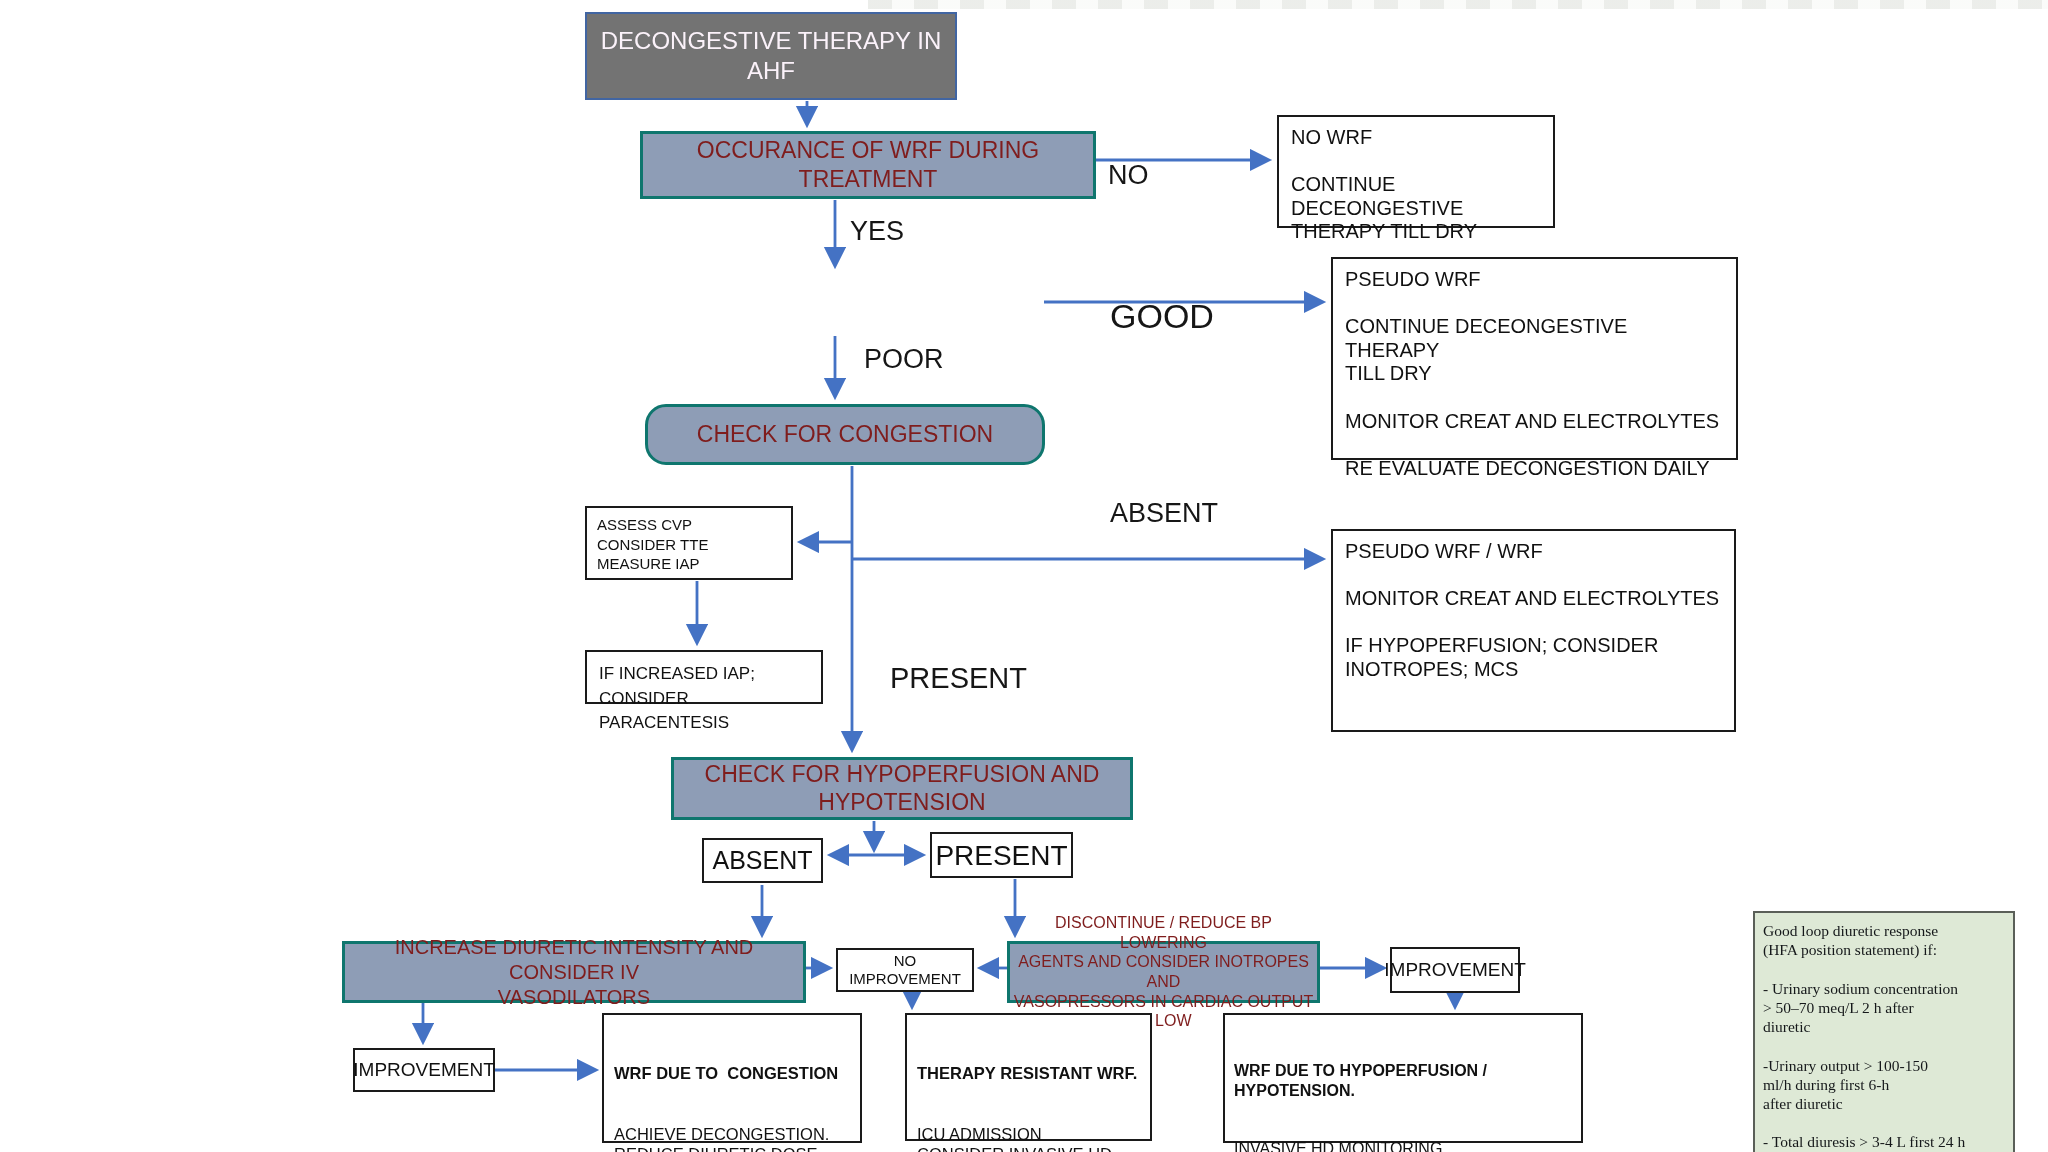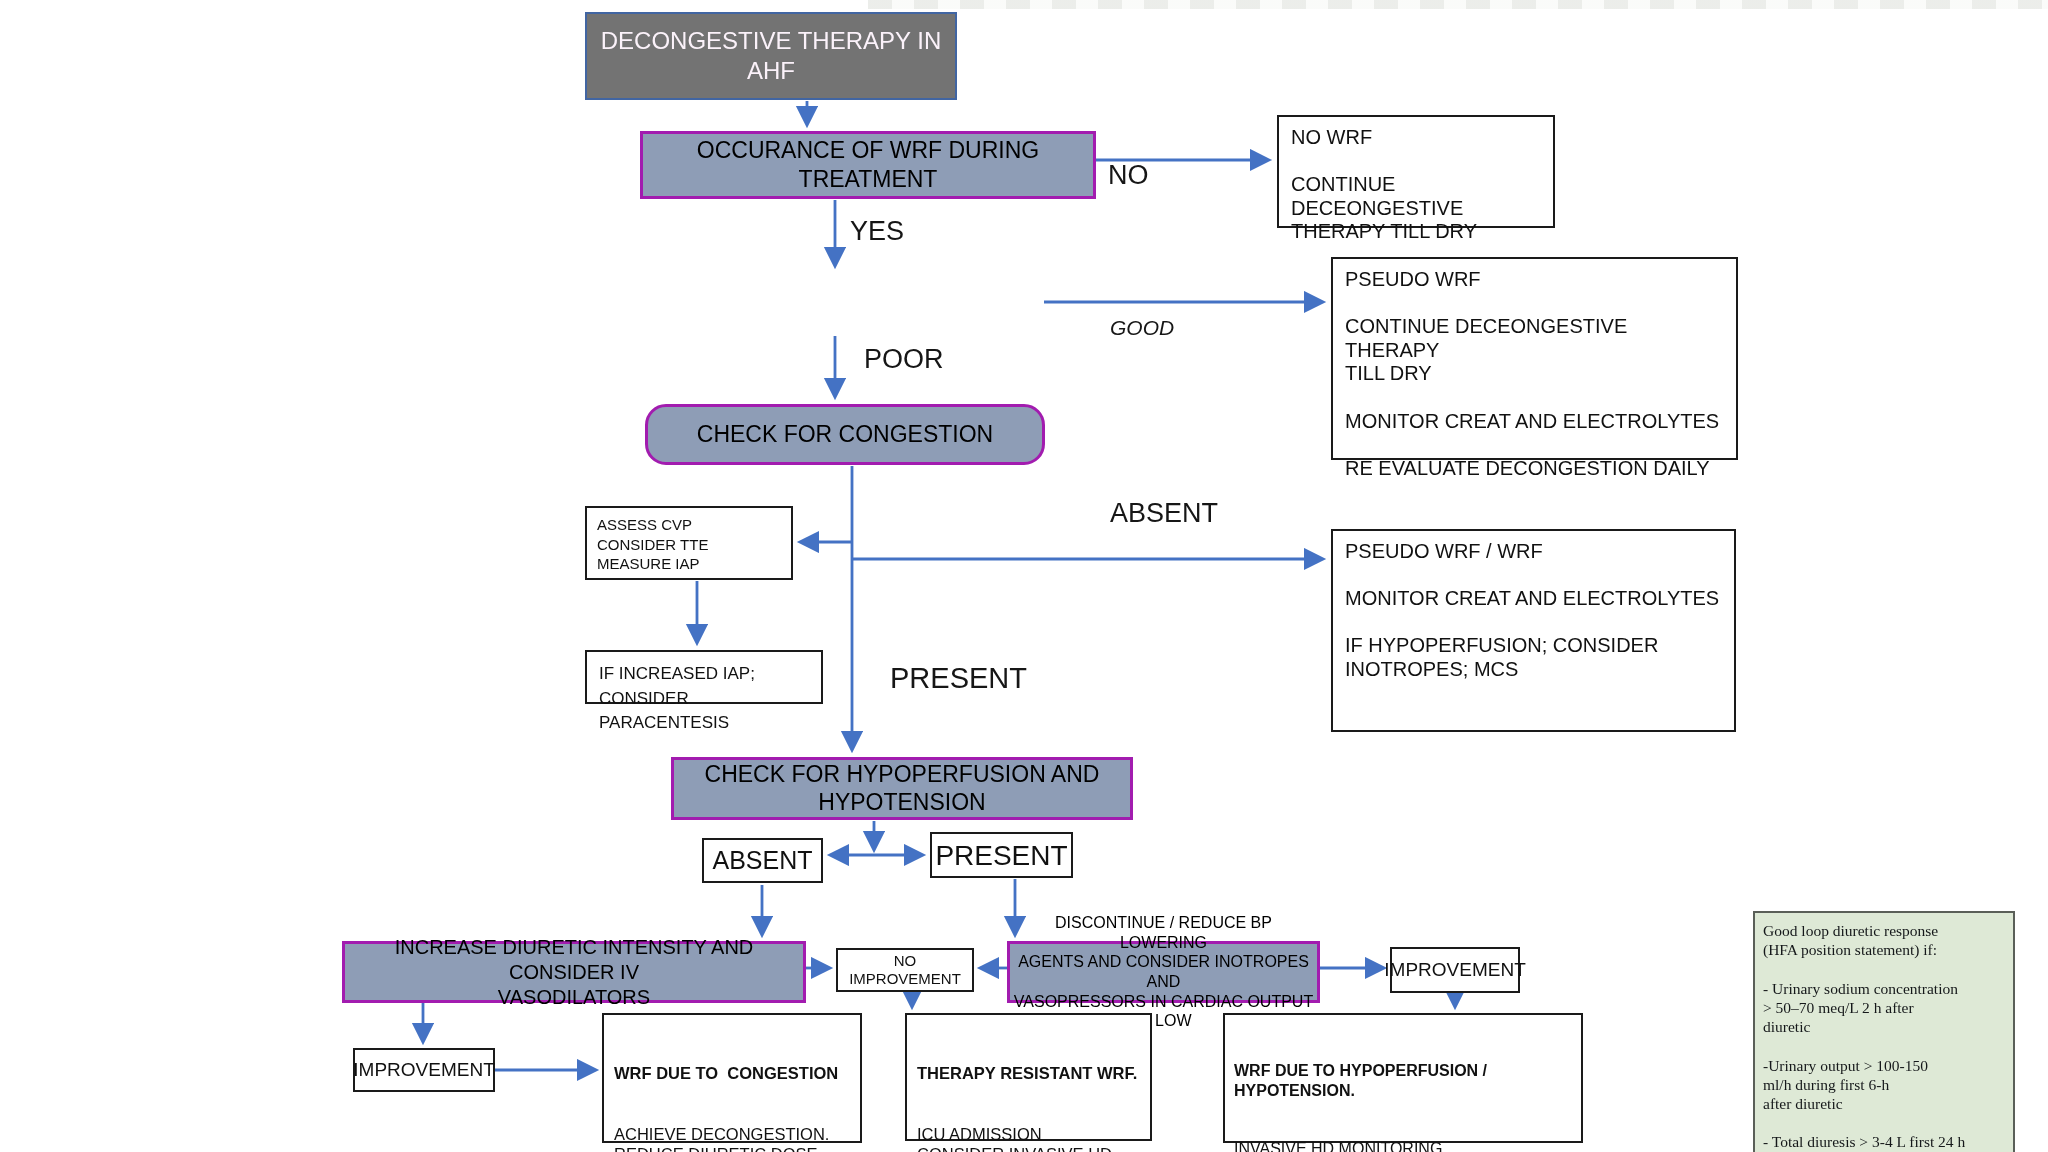--- a/index.html
+++ b/index.html
@@ -9,21 +9,21 @@
     background:#ffffff;
     font-family:"Liberation Sans",sans-serif;
     overflow:hidden;
   }
   .node{
     position:absolute;box-sizing:border-box;
     display:flex;align-items:center;justify-content:center;
     text-align:center;white-space:pre-wrap;line-height:1.25;
   }
   .blue{
-    background:#8E9DB6;border:3px solid #a21caf;color:#000000;
+    background:#8E9DB6;border:3px solid #0f766e;color:#7f1d1d;
   }
   .magenta{
     background:#737373;border:2px solid #4165A2;color:#FBF2FA;
   }
   .white-info{
     position:absolute;box-sizing:border-box;
     background:#ffffff;border:2px solid #1a1a1a;color:#111;
     text-align:left;white-space:pre-wrap;line-height:1.18;
     padding:9px 12px;
   }
@@ -175,18 +175,18 @@
 diuretic
 
 -Urinary output &gt; 100-150
 ml/h during first 6-h
 after diuretic
 
 - Total diuresis &gt; 3-4 L first 24 h</div>
 
   <div class="edge-label" style="left:1108px;top:160px;font-size:27px;">NO</div>
   <div class="edge-label" style="left:850px;top:216px;font-size:27px;">YES</div>
-  <div class="edge-label" style="left:1110px;top:316px;font-size:21px;font-style:italic;">GOOD</div>
+  <div class="edge-label" style="left:1110px;top:297px;font-size:34px;">GOOD</div>
   <div class="edge-label" style="left:864px;top:344px;font-size:27px;">POOR</div>
   <div class="edge-label" style="left:1110px;top:498px;font-size:27px;">ABSENT</div>
   <div class="edge-label" style="left:890px;top:662px;font-size:29px;">PRESENT</div>
 
 </div>
 
 </body></html>

